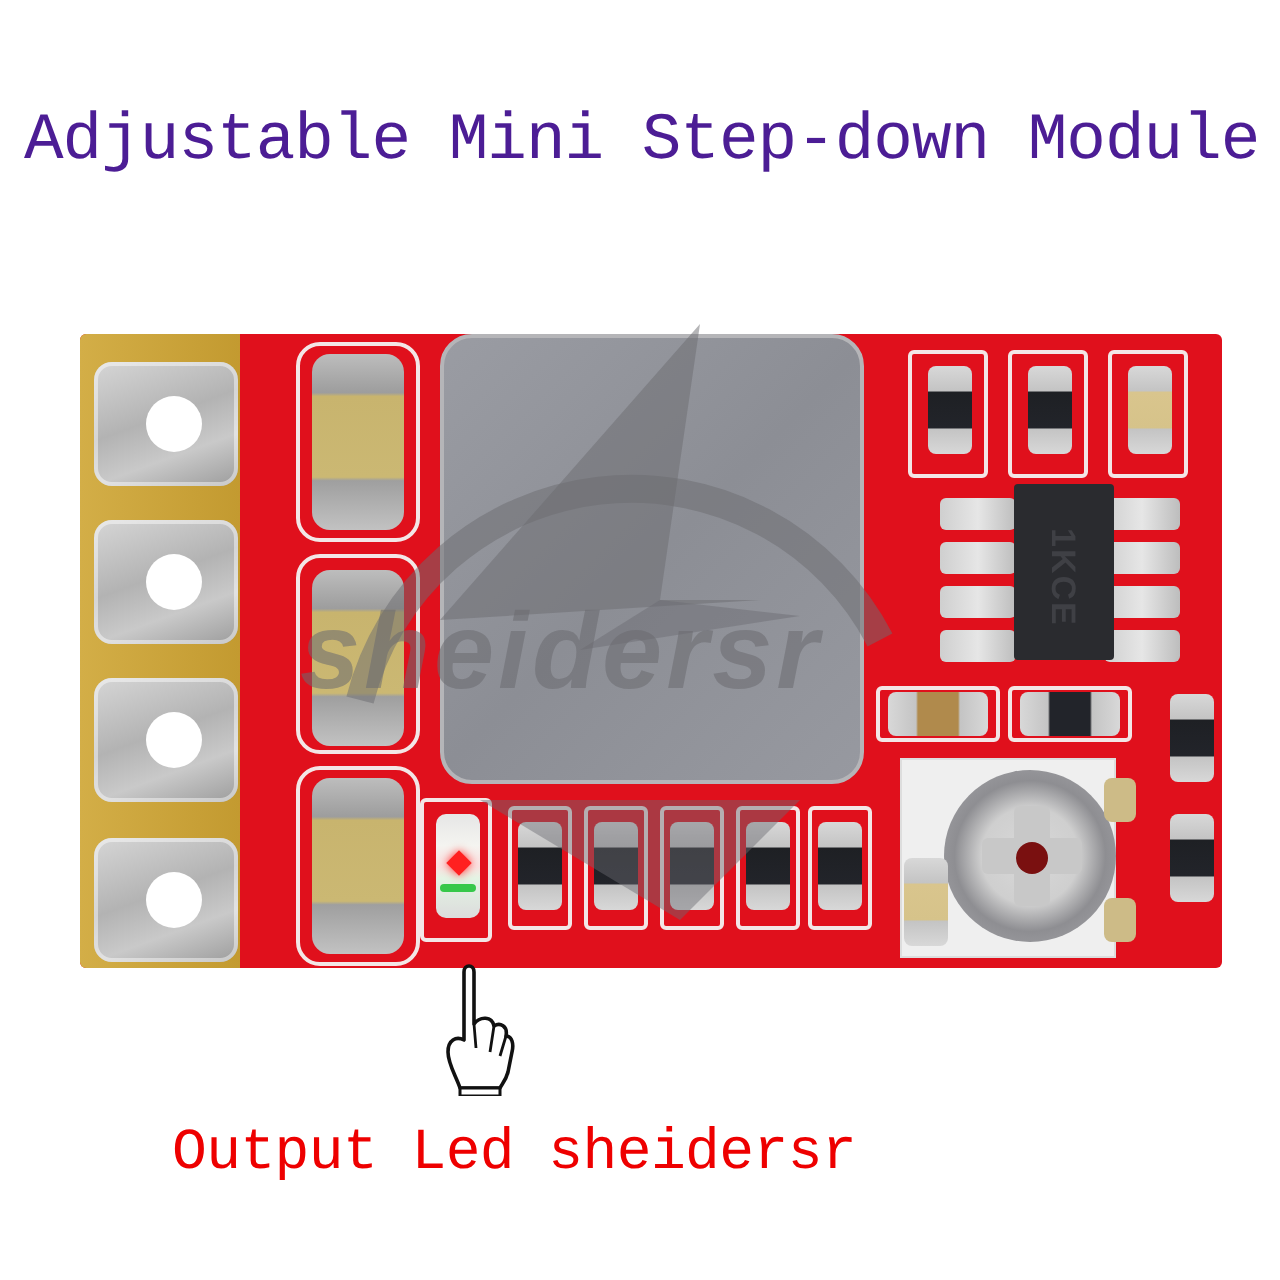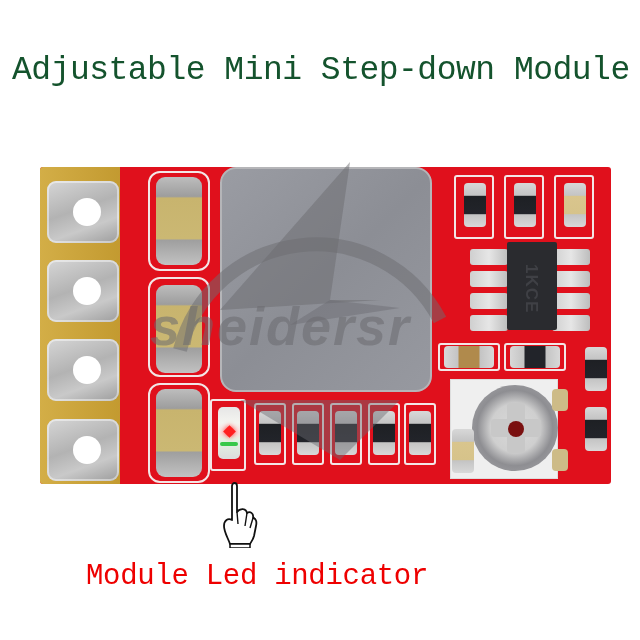--- a/index.html
+++ b/index.html
@@ -84,21 +84,21 @@
   .watermark-text {
     position: absolute; left: 150px; top: 295px; width: 300px;
     font-family: "Liberation Sans", sans-serif; font-weight: bold; font-style: italic;
     font-size: 54px; letter-spacing: 2px; white-space: nowrap; opacity: 0.55;
   }
   .hand { position: absolute; left: 220px; top: 482px; width: 40px; height: 66px; }
 </style>
 </head>
 <body>
 
-<div class="title" style="color:#14532d;">Adjustable Mini Step-down Module</div>
+<div class="title" style="color:#4c1d95;">Adjustable Mini Step-down Module</div>
 
 <div class="pcb" style="background:#e0101c;">
   <div class="gold-strip" style="background:linear-gradient(90deg,#d3ae47,#c39a30);"></div>
 
   <div class="terminal" style="top:14px;">
       <div class="hole"></div>
     </div>
   <div class="terminal" style="top:93px;">
       <div class="hole"></div>
     </div>
@@ -177,13 +177,13 @@
   <path d="M100 240 L260 240 L200 300 Z" fill="#6b6b70" opacity="0.45"></path>
 </svg>
 <div class="watermark-text" style="color:#6b6b70;">sheidersr</div>
 
 <svg class="hand" viewBox="0 0 40 66">
   <path d="M12 4 C12 0 17 0 17 4 L17 30 C20 26 26 26 27 31 C30 29 34 31 33 36 C36 36 37 40 36 44 L34 54 C33 58 31 60 30 62 L10 62 C8 56 4 50 4 44 C4 38 8 36 12 38 Z" fill="#ffffff" stroke="#111" stroke-width="1.8" stroke-linejoin="round"></path>
   <path d="M17 30 L18 42 M27 31 L25 44 M33 36 L30 46" fill="none" stroke="#111" stroke-width="1.4"></path>
   <path d="M10 62 L30 62 L30 66 L10 66 Z" fill="#ffffff" stroke="#111" stroke-width="1.5"></path>
 </svg>
 
-<div class="caption" style="color:#ee0000;">Module Led indicator</div>
+<div class="caption" style="color:#ee0000;">Output Led sheidersr</div>
 
 </body></html>

